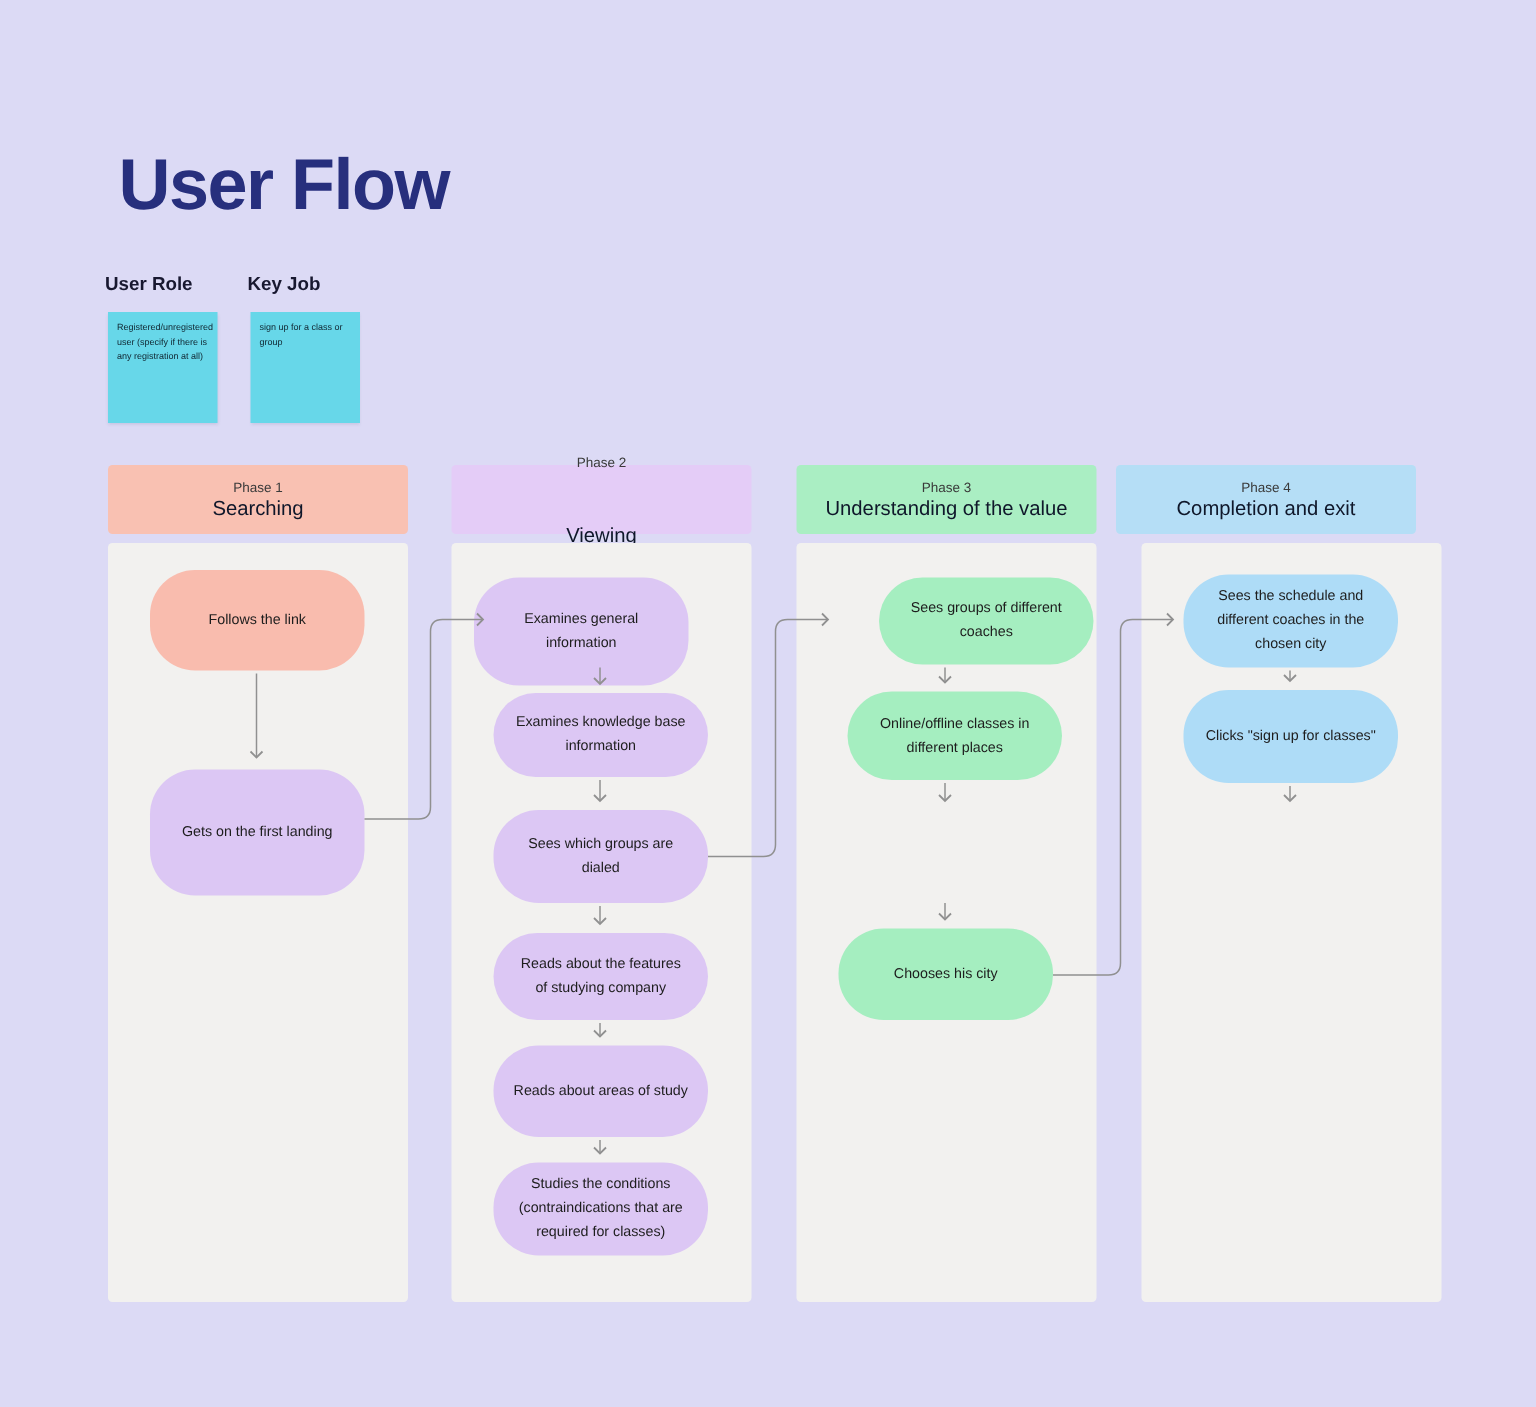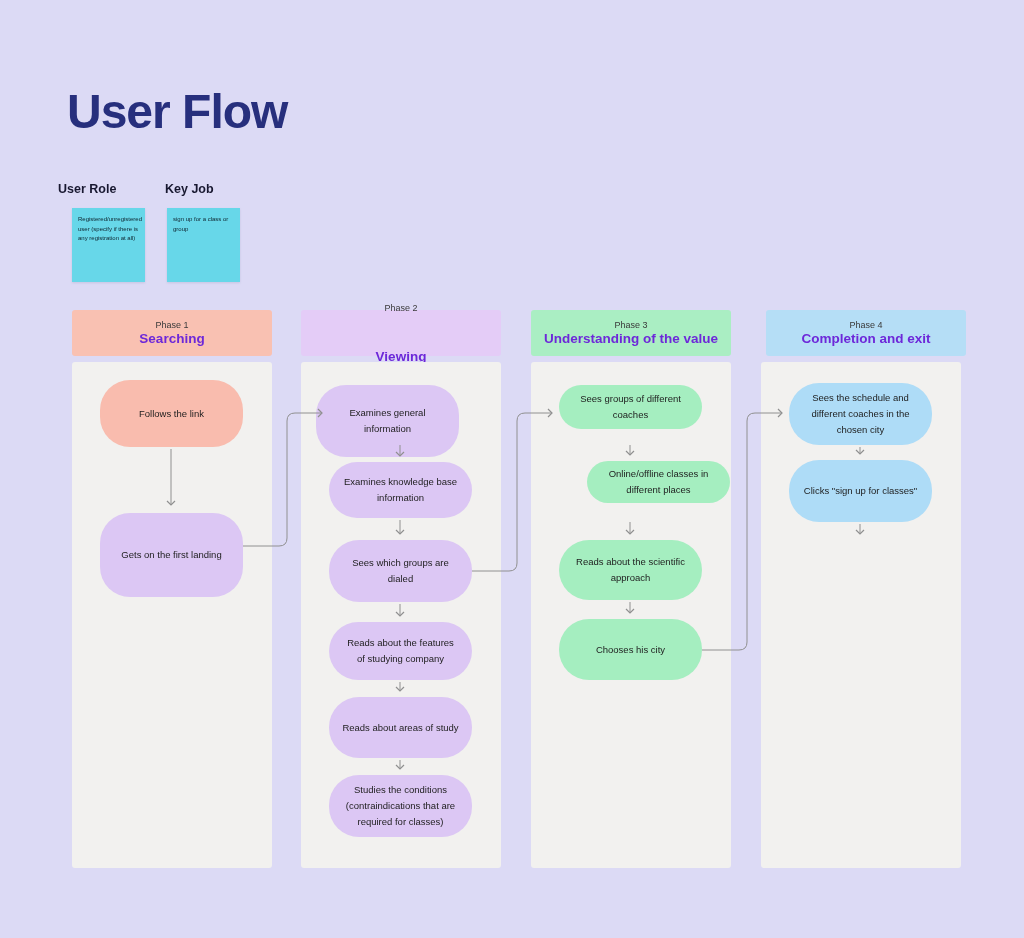--- a/index.html
+++ b/index.html
@@ -8,21 +8,21 @@
     position: relative;
     width: 1024px;
     height: 938px;
     background: #dcdaf5;
     overflow: hidden;
   }
   .title {
     position: absolute;
     left: 67px;
     top: 88px;
-    margin: 0;
+    margin: 12px;
     font-size: 48px;
     line-height: 1;
     font-weight: 800;
     letter-spacing: -1px;
     color: #272f7d;
   }
   .note-label {
     position: absolute;
     top: 182px;
     font-size: 12.5px;
@@ -48,21 +48,21 @@
     width: 200px;
     height: 46px;
     border-radius: 3px;
     display: flex;
     flex-direction: column;
     align-items: center;
     justify-content: center;
     gap: 1px;
   }
   .phase-label { font-size: 9px; color: #3a3a3a; }
-  .phase-title { font-size: 13.5px; font-weight: bold; color: #6d28d9; }
+  .phase-title { font-size: 13.5px; font-weight: normal; color: #0f172a; }
   .ph1 { background: #f9c1b2; }
   .ph2 { background: #e4ccf7; gap: 36px; }
   .ph3 { background: #aaeec3; }
   .ph4 { background: #b5def6; }
   .col-body {
     position: absolute;
     top: 362px;
     width: 200px;
     height: 506px;
     background: #f2f1ef;
@@ -92,38 +92,38 @@
     pointer-events: none;
   }
 </style>
 </head>
 <body>
 
 <div class="canvas">
 
   <h1 class="title">User Flow</h1>
 
-  <div class="note-label" style="left:58px;">User Role</div>
+  <div class="note-label" style="left:70px;">User Role</div>
   <div class="note-label" style="left:165px;">Key Job</div>
   <div class="sticky" style="left:72px;">Registered/unregistered user (specify if there is any registration at all)</div>
   <div class="sticky" style="left:167px;">sign up for a class or group</div>
 
   <div class="phase-header ph1" style="left:72px;">
     <div class="phase-label">Phase 1</div>
     <div class="phase-title">Searching</div>
   </div>
   <div class="phase-header ph2" style="left:301px;">
     <div class="phase-label">Phase 2</div>
     <div class="phase-title">Viewing</div>
   </div>
   <div class="phase-header ph3" style="left:531px;">
     <div class="phase-label">Phase 3</div>
     <div class="phase-title">Understanding of the value</div>
   </div>
-  <div class="phase-header ph4" style="left:766px;">
+  <div class="phase-header ph4" style="left:744px;">
     <div class="phase-label">Phase 4</div>
     <div class="phase-title">Completion and exit</div>
   </div>
 
   <div class="col-body" style="left:72px;"></div>
   <div class="col-body" style="left:301px;"></div>
   <div class="col-body" style="left:531px;"></div>
   <div class="col-body" style="left:761px;"></div>
 
   <div class="step salmon" style="left:100px; top:380px; height:67px;">
@@ -145,28 +145,25 @@
   <div class="step purple" style="left:329px; top:622px; height:58px;">
       <span>Reads about the features of studying company</span>
     </div>
   <div class="step purple" style="left:329px; top:697px; height:61px;">
       <span>Reads about areas of study</span>
     </div>
   <div class="step purple" style="left:329px; top:775px; height:62px;">
       <span>Studies the conditions (contraindications that are required for classes)</span>
     </div>
 
-  <div class="step green" style="left:559px; top:385px; height:44px;">
+  <div class="step green" style="left:586px; top:385px; height:58px;">
       <span>Sees groups of different coaches</span>
     </div>
-  <div class="step green" style="left:587px; top:461px; height:42px;">
+  <div class="step green" style="left:565px; top:461px; height:59px;">
       <span>Online/offline classes in different places</span>
-    </div>
-  <div class="step green" style="left:559px; top:540px; height:60px;">
-      <span>Reads about the scientific approach</span>
     </div>
   <div class="step green" style="left:559px; top:619px; height:61px;">
       <span>Chooses his city</span>
     </div>
 
   <div class="step blue" style="left:789px; top:383px; height:62px;">
       <span>Sees the schedule and different coaches in the chosen city</span>
     </div>
   <div class="step blue" style="left:789px; top:460px; height:62px;">
       <span>Clicks "sign up for classes"</span>

